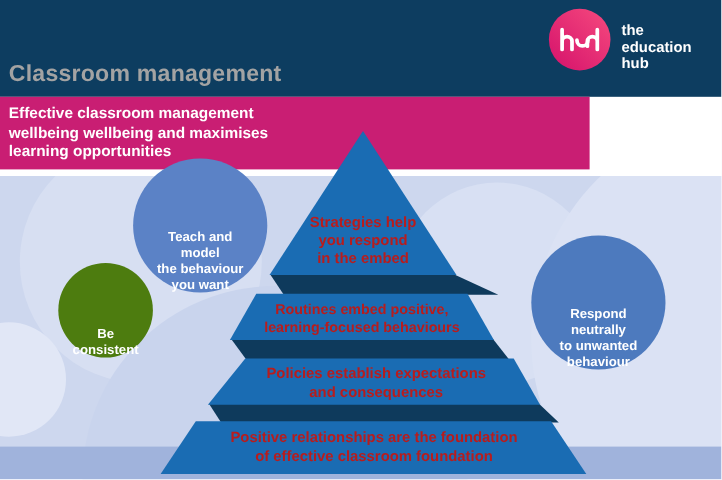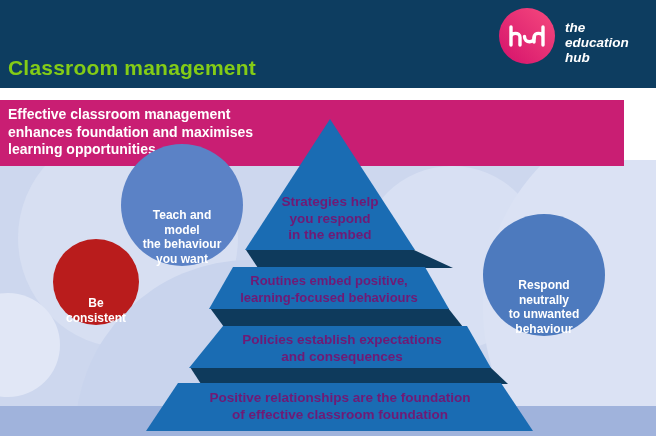--- a/index.html
+++ b/index.html
@@ -4,55 +4,55 @@
 <style>
   html,body { margin:0; padding:0; background:#fff; }
   .stage {
     position:relative; width:656px; height:436px; overflow:hidden;
     font-family:"Liberation Sans", sans-serif; background:#ffffff;
   }
   
   .header { position:absolute; top:0; left:0; width:656px; height:88px; background:#0d3d60; }
   .title {
     position:absolute; left:8px; top:56px; margin:0;
-    color:#84cc16; font-size:21px; font-weight:bold; letter-spacing:0.2px;
+    color:#a3a3a3; font-size:21px; font-weight:bold; letter-spacing:0.2px;
   }
   .logo { position:absolute; top:7px; left:498px; display:flex; align-items:flex-start; }
   .logo-mark svg { display:block; }
-  .logo-name { color:#ffffff; font-size:13.5px; font-weight:bold; line-height:15px; padding:13px 0 0 9px;font-style:italic; }
+  .logo-name { color:#ffffff; font-size:13.5px; font-weight:bold; line-height:15px; padding:13px 0 0 9px; }
   .logo-name span { display:block; }
   
-  .banner { position:absolute; top:100px; left:0; width:624px; height:66px; background:#c91e73; z-index:1; }
+  .banner { position:absolute; top:88px; left:0; width:536px; height:66px; background:#c91e73; z-index:1; }
   .banner-text { position:absolute; left:8px; top:6px; color:#ffffff; font-weight:bold; font-size:14px; line-height:17.5px; }
   .banner-text span { display:block; }
   
   .main { position:absolute; top:160px; left:0; width:656px; height:276px; background:#cdd7ee; overflow:hidden; }
   .bgc { position:absolute; border-radius:50%; }
   .bgc1 { left:18px;  top:-32px;  width:220px; height:220px; background:#d7dff2; }
   .bgc2 { left:-44px; top:133px;  width:104px; height:104px; background:#e1e7f6; }
   .bgc3 { left:75px;  top:100px;  width:350px; height:350px; background:#c9d4ed; }
   .bgc4 { left:360px; top:6px;    width:184px; height:184px; background:#d8e0f3; }
   .bgc5 { left:483px; top:-57px;  width:410px; height:410px; background:#dbe2f4; }
   .strip { position:absolute; left:0; bottom:0; width:656px; height:30px; background:#a0b3dc; }
   
   .pyr { position:absolute; top:0; left:0; z-index:2; pointer-events:none; }
-  .plabel { position:absolute; z-index:3; color:#701a75; font-weight:bold; text-align:center; }
+  .plabel { position:absolute; z-index:3; color:#b91c1c; font-weight:bold; text-align:center; }
   .plabel span { display:block; }
   .lab-strategies    { left:240px; top:194px; width:180px; font-size:13.5px; line-height:16.5px; }
   .lab-routines      { left:219px; top:272px; width:220px; font-size:13px; line-height:17px; }
   .lab-policies      { left:232px; top:331px; width:220px; font-size:13.5px; line-height:17px; }
   .lab-relationships { left:180px; top:389px; width:320px; font-size:13.5px; line-height:17px; }
   
   .bubble {
     position:absolute; z-index:4; border-radius:50%; color:#ffffff; font-weight:bold;
     display:flex; align-items:flex-end; justify-content:center; text-align:center;
   }
   .bubble span { display:block; }
   .b-teach      { left:121px; top:144px; width:122px; height:122px; background:#5b82c6; font-size:12px; line-height:14.5px; }
-  .b-consistent { left:53px;  top:239px; width:86px;  height:86px;  background:#b91c1c; font-size:12px; line-height:14.5px; }
+  .b-consistent { left:53px;  top:239px; width:86px;  height:86px;  background:#4d7c0f; font-size:12px; line-height:14.5px; }
   .b-calm       { left:423px; top:193px; width:60px;  height:60px;  background:#8ba3d6; font-size:12px; line-height:14px; }
   .b-respond    { left:483px; top:214px; width:122px; height:122px; background:#4d7abe; font-size:12px; line-height:14.5px; }
 </style>
 </head>
 <body>
 
 <div class="stage">
 
   <div class="header">
     <h1 class="title">Classroom management</h1>
@@ -75,21 +75,21 @@
         <span>the</span>
         <span>education</span>
         <span>hub</span>
       </div>
     </div>
   </div>
 
   <div class="banner">
     <div class="banner-text">
       <span>Effective classroom management</span>
-      <span>enhances foundation and maximises</span>
+      <span>wellbeing wellbeing and maximises</span>
       <span>learning opportunities</span>
     </div>
   </div>
 
   <div class="main">
     <div class="bgc bgc1"></div>
     <div class="bgc bgc2"></div>
     <div class="bgc bgc3"></div>
     <div class="bgc bgc4"></div>
     <div class="bgc bgc5"></div>

